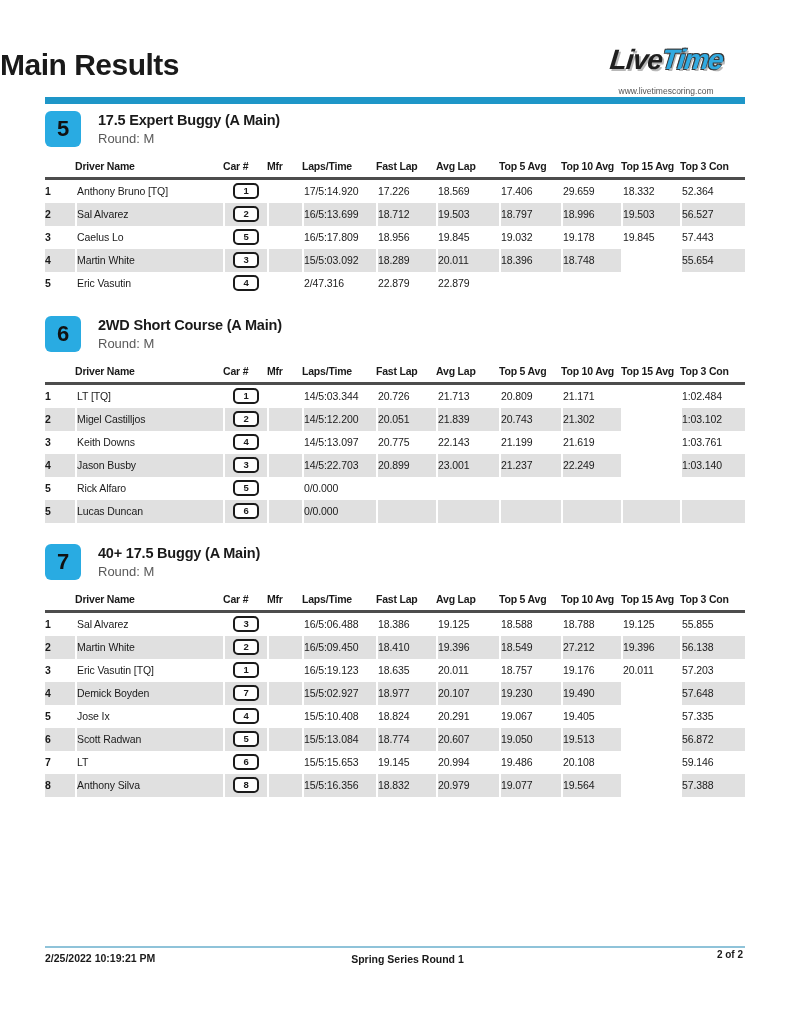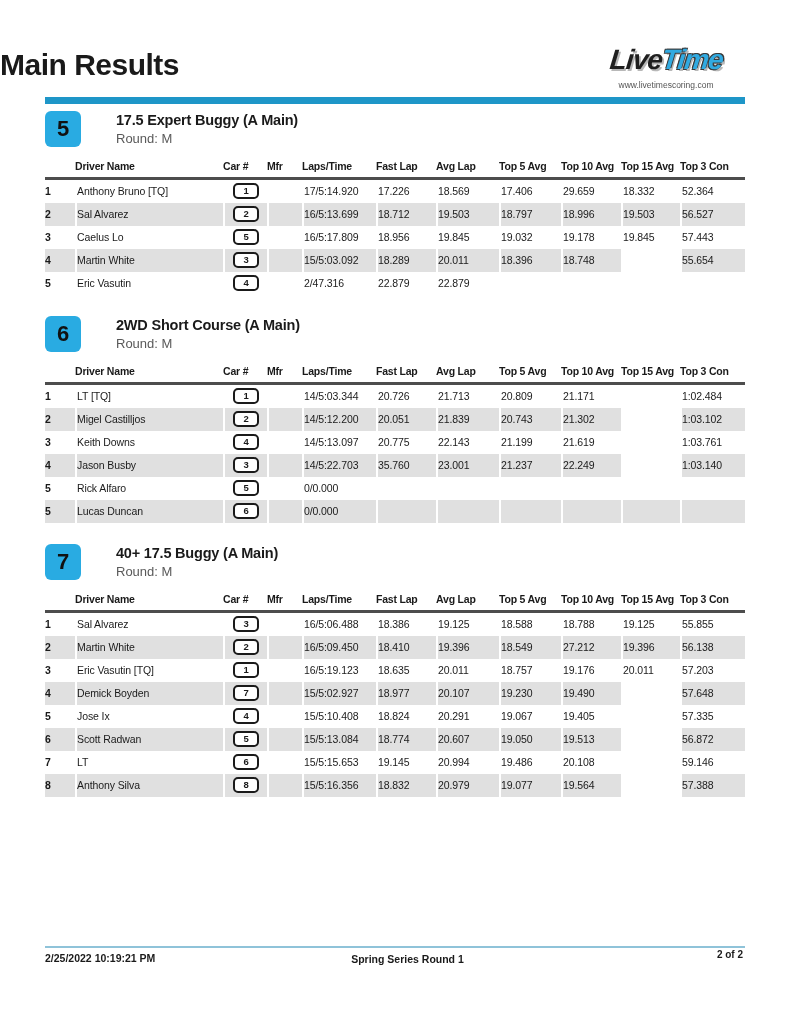--- a/index.html
+++ b/index.html
@@ -16,33 +16,33 @@
   .logo-text {
     font-size:28px; font-weight:bold; font-style:italic; letter-spacing:-1px;
     transform:skewX(-6deg); display:inline-block; white-space:nowrap;
     text-shadow:2px 2px 0 #b8b8b8;
   }
   .logo-live { color:#1f1f1f; }
   .logo-time {
     color:#31aae1;
     text-shadow:-1px -1px 0 #3a3a3a, 1px -1px 0 #3a3a3a, -1px 1px 0 #3a3a3a, 2px 2px 0 #b8b8b8;
   }
-  .logo-url { font-size:8.5px; color:#555555; margin-top:4px; }
+  .logo-url { font-size:8.5px; color:#555555; margin-top:10px; }
 
   .topbar { position:absolute; top:97px; left:45px; width:700px; height:7px; background:#1e96c8; }
 
   .content { position:absolute; top:111px; left:45px; width:700px; }
   .section { margin-bottom:21px; }
   .sec-head { display:flex; align-items:flex-start; }
   .sec-num {
     width:36px; height:36px; background:#29abe2; border-radius:6px;
     display:flex; align-items:center; justify-content:center;
     font-size:22px; font-weight:bold; color:#111111; flex:0 0 auto;
   }
-  .sec-meta { margin-left:35px; padding-top:1px; }
+  .sec-meta { margin-left:17px; padding-top:1px; }
   .sec-title { font-size:14.5px; font-weight:bold; margin:0; letter-spacing:-0.2px; }
   .sec-round { font-size:13px; color:#595959; margin-top:3px; }
 
   table.results {
     width:700px; margin-top:11px; border-collapse:separate; border-spacing:0;
     table-layout:fixed; font-size:10.5px;
   }
   table.results th {
     text-align:left; font-weight:bold; padding:2px 0 5px 0;
     border-bottom:3px solid #4d4d4d; font-size:10.5px; letter-spacing:-0.2px;
@@ -266,21 +266,21 @@
             <td>21.619</td>
             <td class="hole"></td>
             <td>1:03.761</td>
           </tr>
           <tr class="shaded">
             <td class="pos-cell">4</td>
             <td>Jason Busby</td>
             <td class="car-cell"><span class="car-badge">3</span></td>
             <td></td>
             <td>14/5:22.703</td>
-            <td>35.760</td>
+            <td>20.899</td>
             <td>23.001</td>
             <td>21.237</td>
             <td>22.249</td>
             <td class="hole"></td>
             <td>1:03.140</td>
           </tr>
           <tr>
             <td class="pos-cell">5</td>
             <td>Rick Alfaro</td>
             <td class="car-cell"><span class="car-badge">5</span></td>

